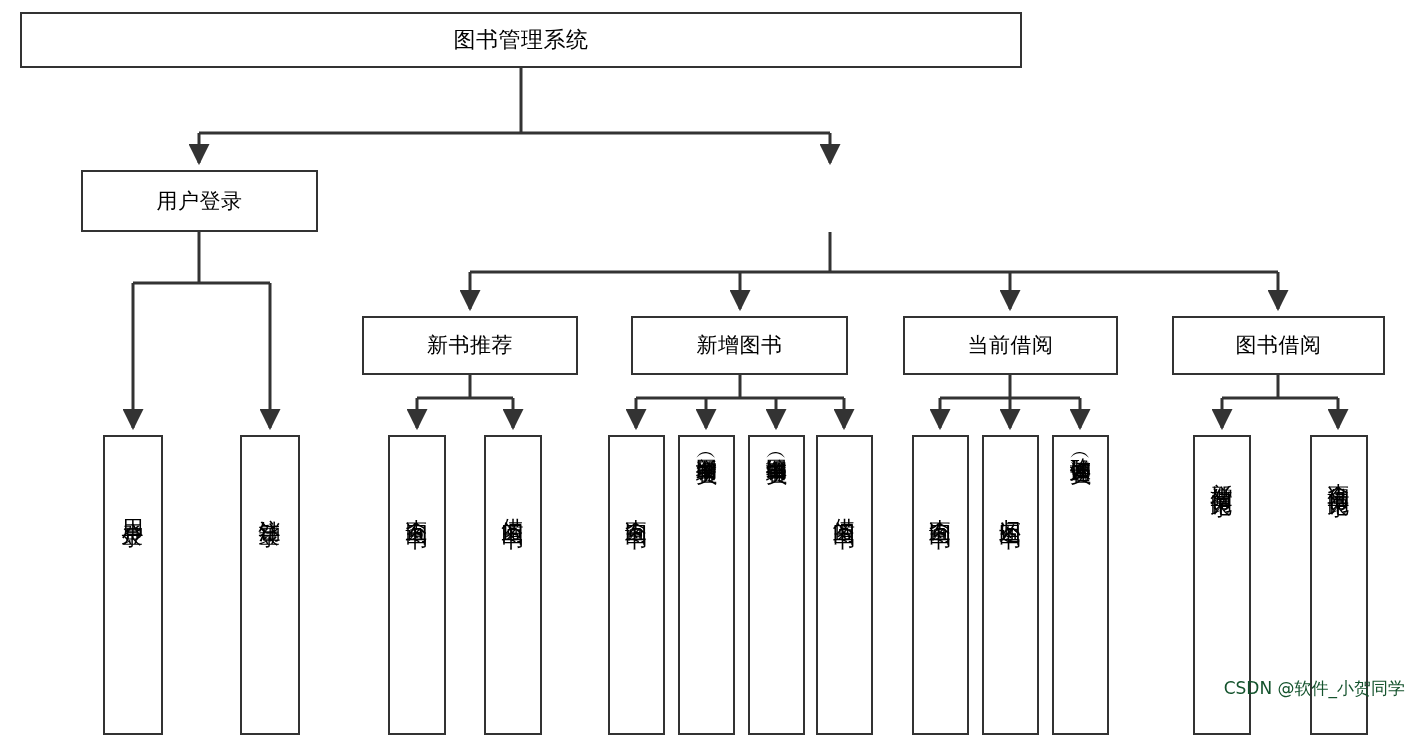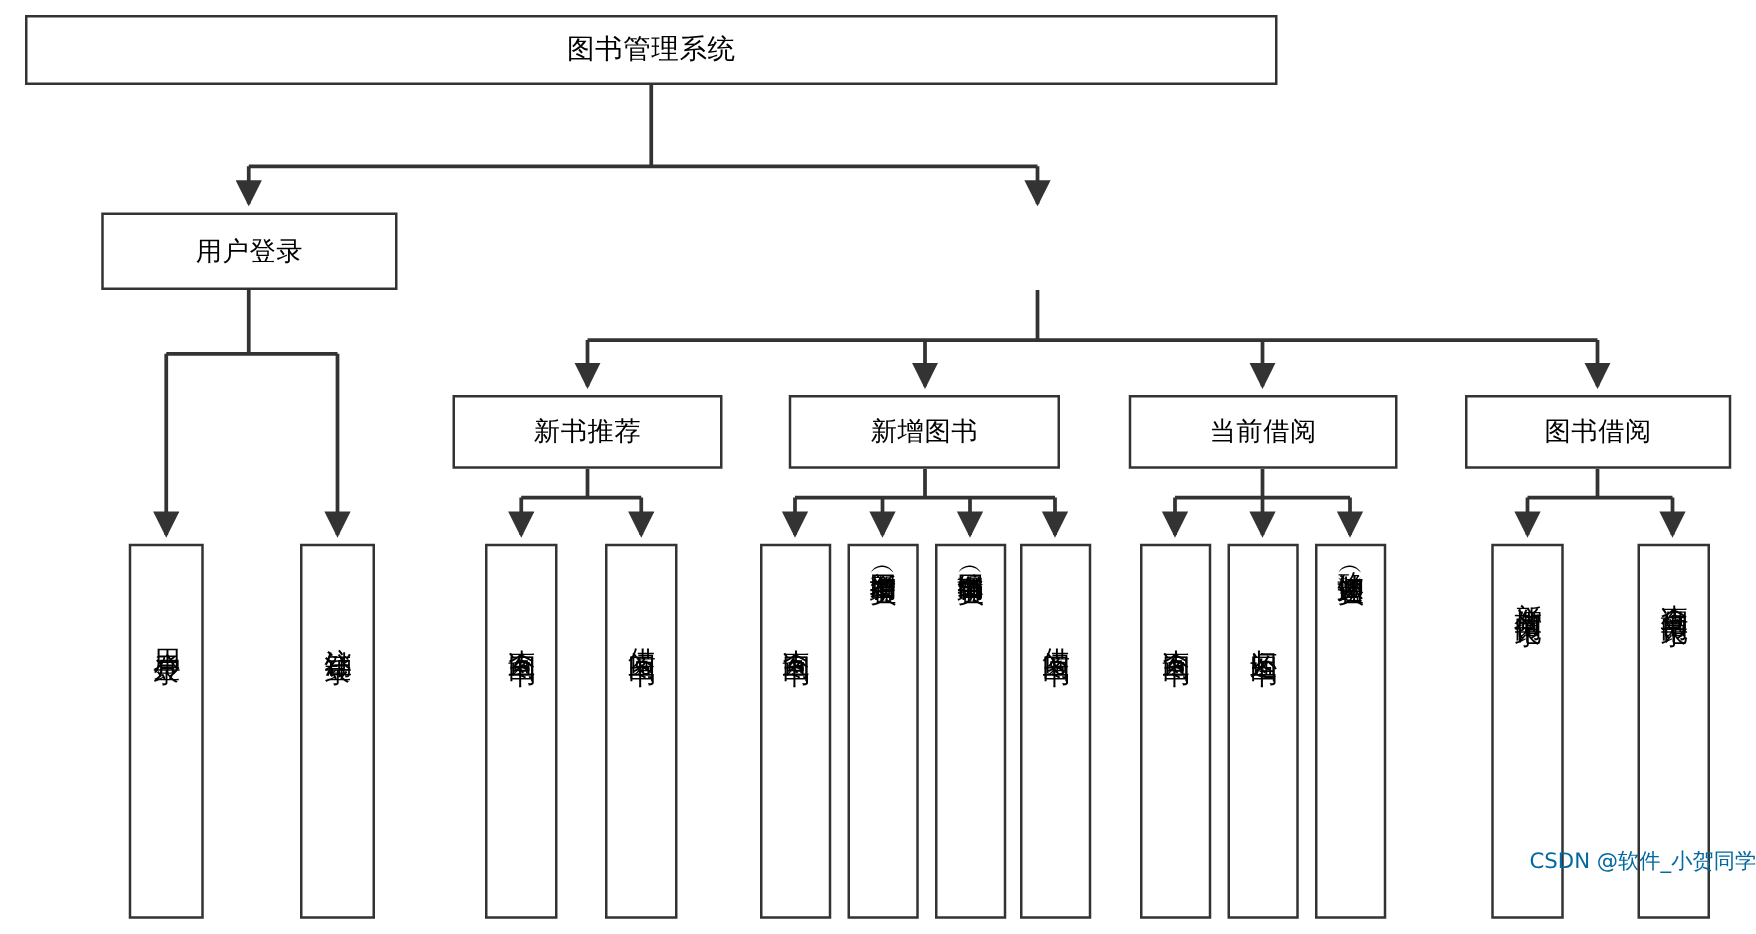--- a/index.html
+++ b/index.html
@@ -67,21 +67,21 @@
   }
   .node-vertical.tall-text .label {
     font-size: 21px;
     letter-spacing: 1px;
   }
   #watermark {
     position: absolute;
     right: 12px;
     bottom: 4px;
     font-size: 17px;
-    color: #0369a1;
+    color: #14532d;
     z-index: 5;
     white-space: nowrap;
     font-family: "DejaVu Sans", "Liberation Sans", sans-serif;
   }
 </style>
 </head>
 <body>
 
 <div id="diagram-root">
 

